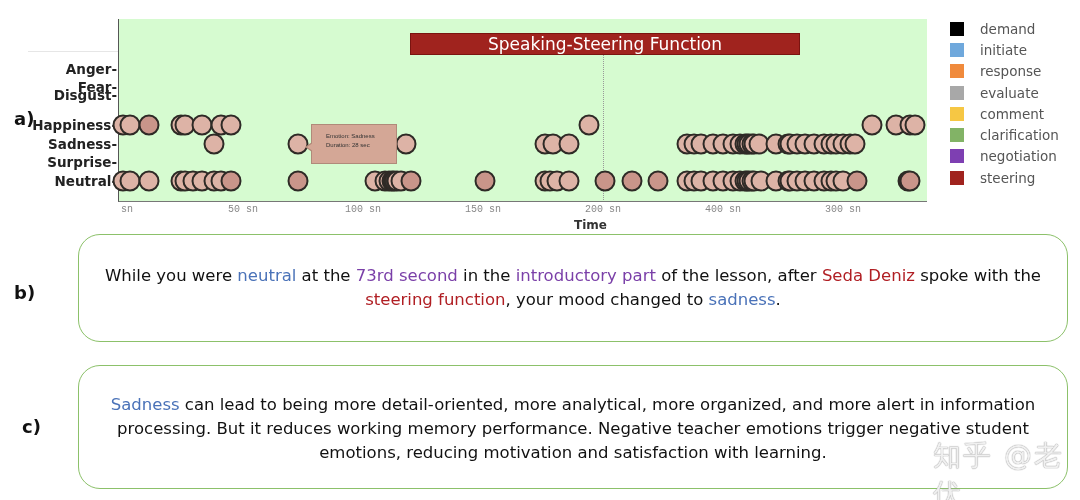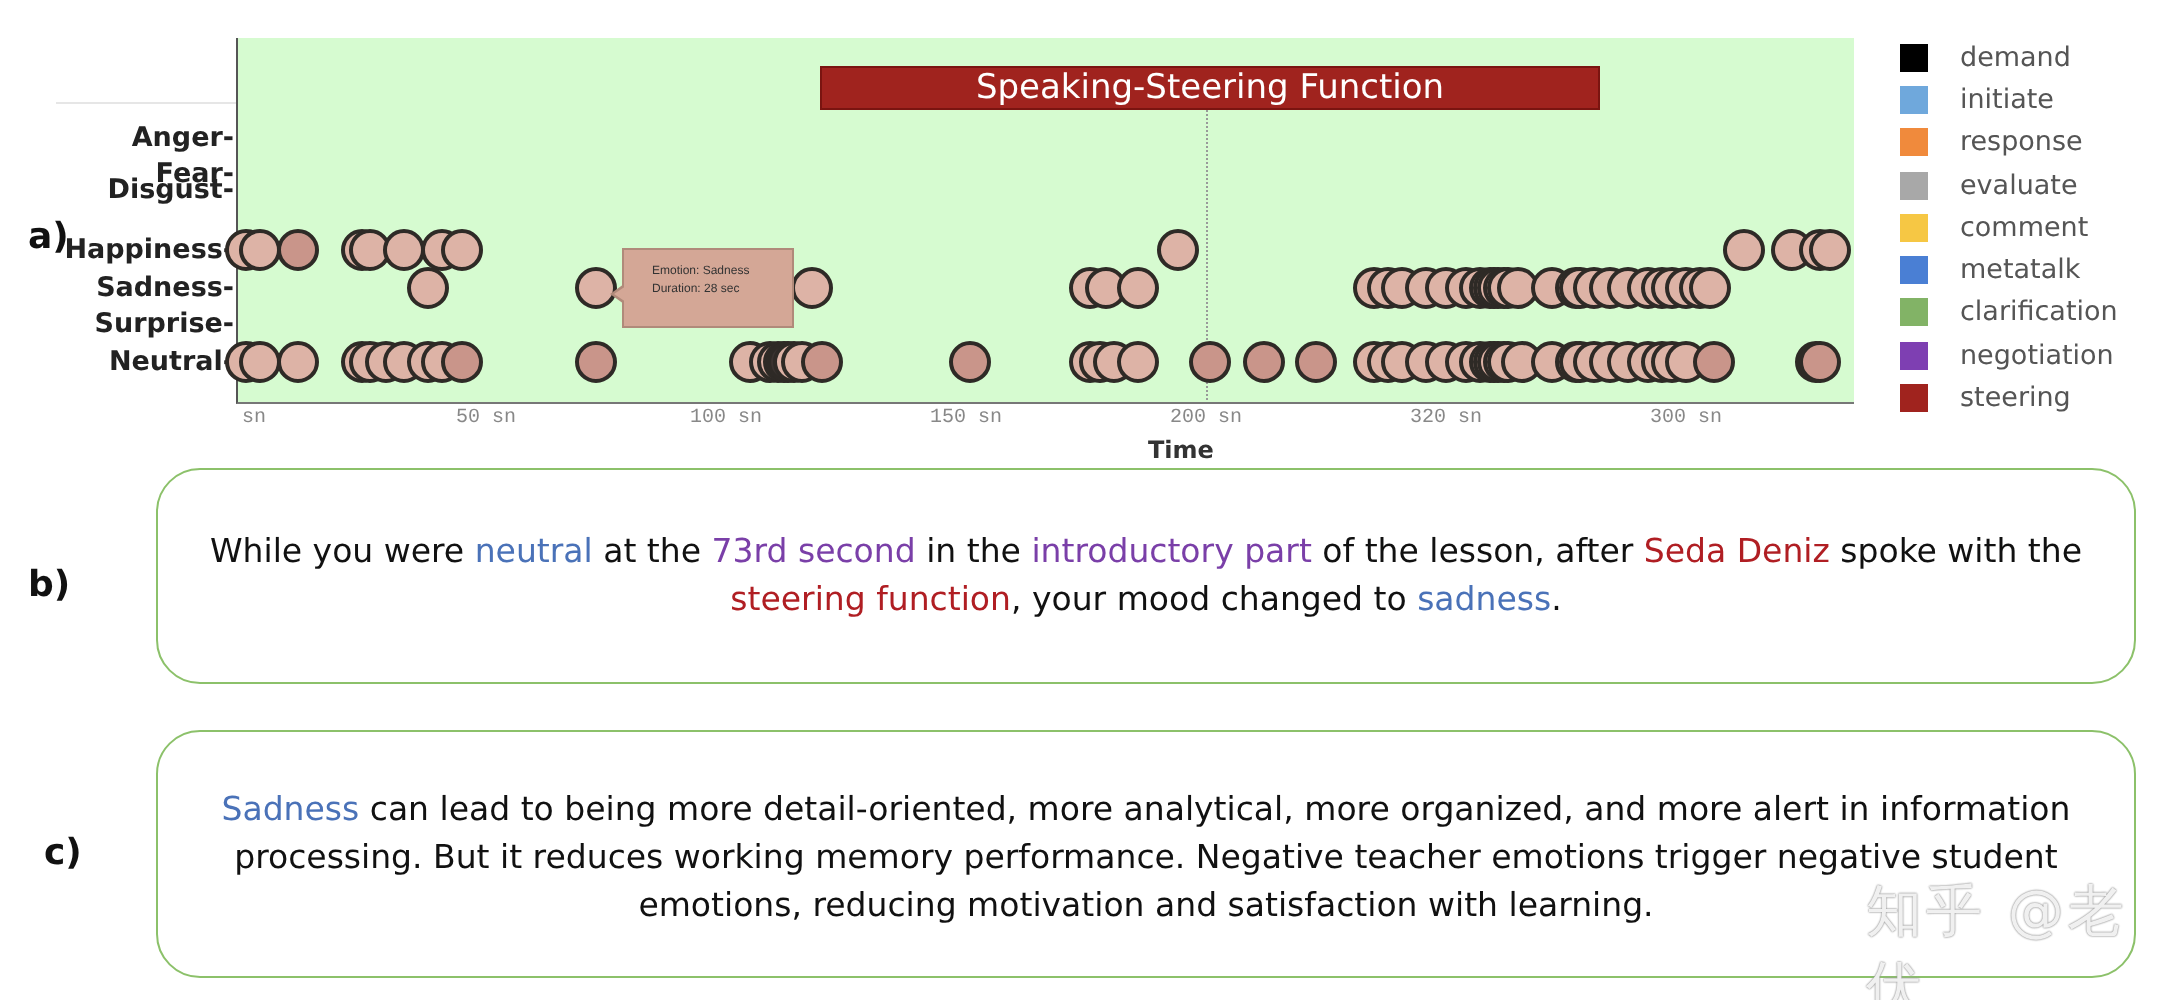--- a/index.html
+++ b/index.html
@@ -154,21 +154,21 @@
   <div>Emotion:  Sadness</div>
   <div>Duration:  28 sec</div>
 </div>
 
 <div id="xticks">
     <div class="xtick" style="left: 127px;">sn</div>
     <div class="xtick" style="left: 243px;">50 sn</div>
     <div class="xtick" style="left: 363px;">100 sn</div>
     <div class="xtick" style="left: 483px;">150 sn</div>
     <div class="xtick" style="left: 603px;">200 sn</div>
-    <div class="xtick" style="left: 723px;">320 sn</div>
+    <div class="xtick" style="left: 723px;">400 sn</div>
     <div class="xtick" style="left: 843px;">300 sn</div>
   </div>
 <div class="xlabel">Time</div>
 
 <div class="legend" id="legend">
     <div class="legend-item">
       <span class="swatch" style="background: rgb(0, 0, 0);"></span>
       <span class="legend-text">demand</span>
     </div>
     <div class="legend-item">
@@ -181,24 +181,20 @@
     </div>
     <div class="legend-item">
       <span class="swatch" style="background: rgb(168, 168, 168);"></span>
       <span class="legend-text">evaluate</span>
     </div>
     <div class="legend-item">
       <span class="swatch" style="background: rgb(246, 199, 68);"></span>
       <span class="legend-text">comment</span>
     </div>
     <div class="legend-item">
-      <span class="swatch" style="background: rgb(74, 127, 212);"></span>
-      <span class="legend-text">metatalk</span>
-    </div>
-    <div class="legend-item">
       <span class="swatch" style="background: rgb(130, 179, 102);"></span>
       <span class="legend-text">clarification</span>
     </div>
     <div class="legend-item">
       <span class="swatch" style="background: rgb(126, 63, 178);"></span>
       <span class="legend-text">negotiation</span>
     </div>
     <div class="legend-item">
       <span class="swatch" style="background: rgb(160, 35, 30);"></span>
       <span class="legend-text">steering</span>

